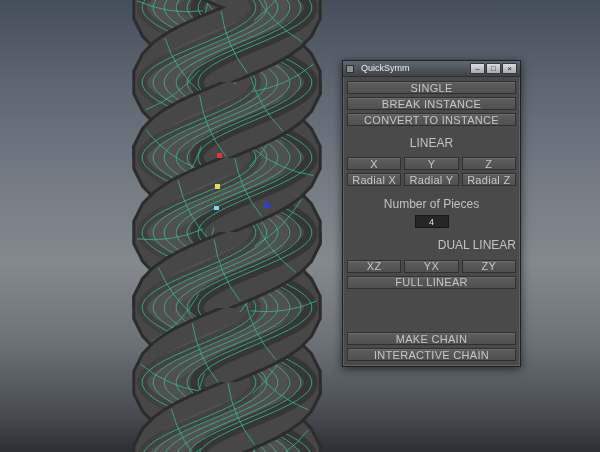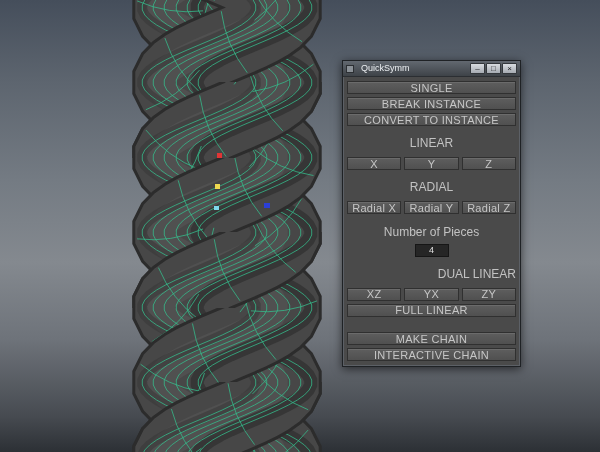--- a/index.html
+++ b/index.html
@@ -200,21 +200,20 @@
       <button class="btn">BREAK INSTANCE</button>
       <button class="btn">CONVERT TO INSTANCE</button>
 
       <div class="lbl">LINEAR</div>
       <div class="row3">
         <button class="btn">X</button>
         <button class="btn">Y</button>
         <button class="btn">Z</button>
       </div>
 
-      <div class="lbl">RADIAL</div>
       <div class="row3">
         <button class="btn">Radial X</button>
         <button class="btn">Radial Y</button>
         <button class="btn">Radial Z</button>
       </div>
 
       <div class="lbl tight">Number of Pieces</div>
       <div class="field-row">
         <input class="num-input" value="4" style="">
       </div>

